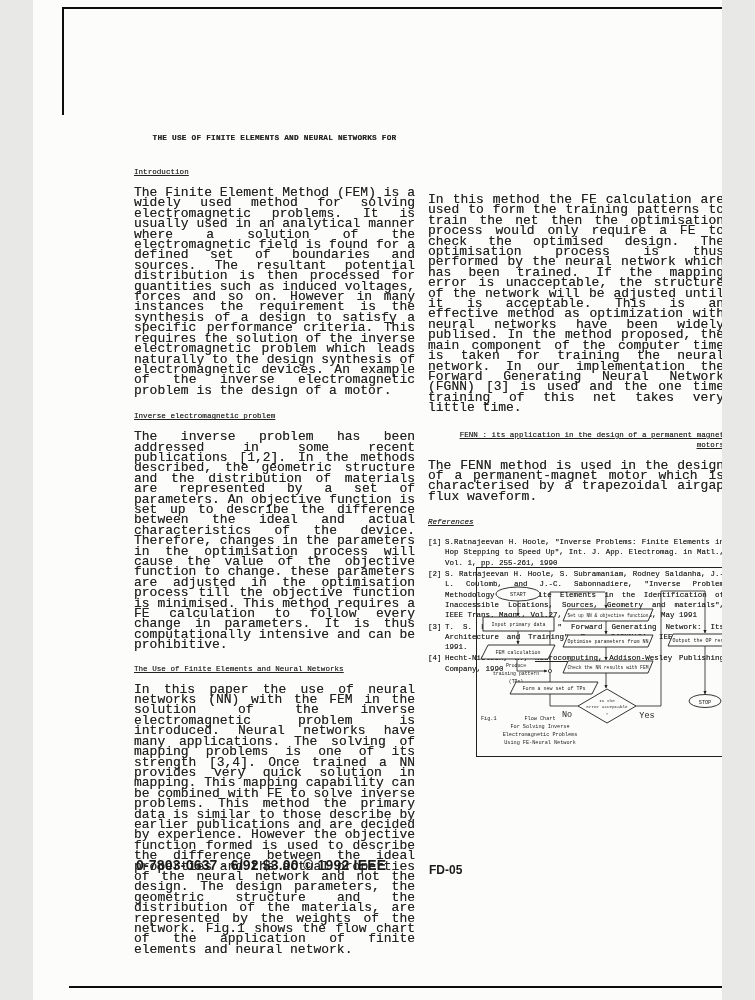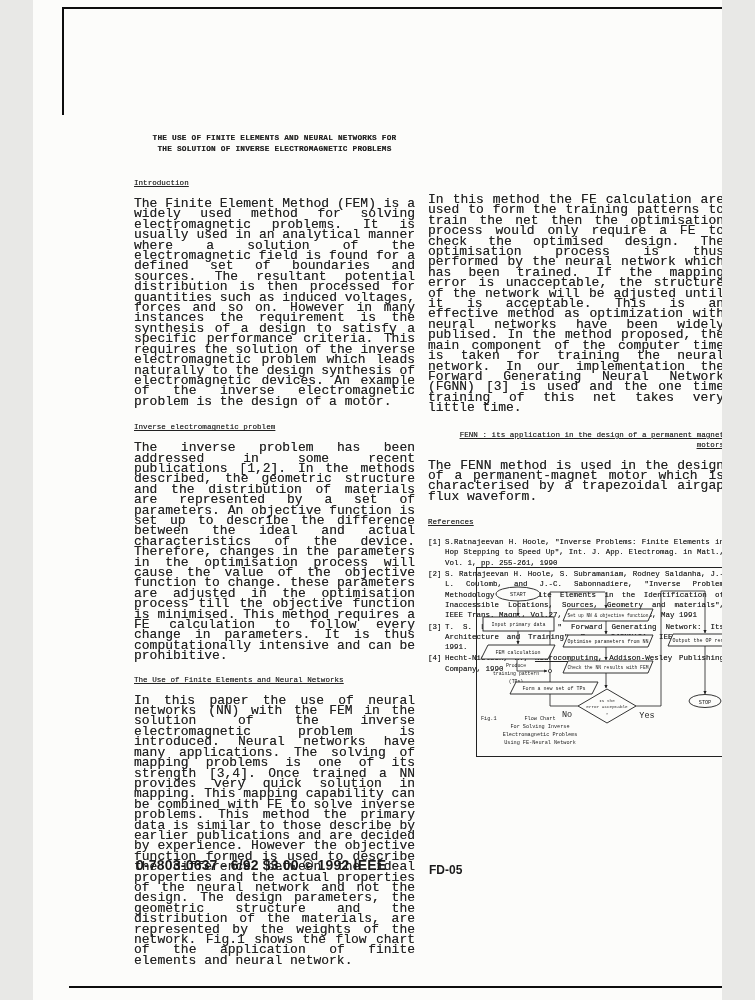--- a/index.html
+++ b/index.html
@@ -21,21 +21,21 @@
 
   .title-line{font-size:7.8px;line-height:11px;font-weight:bold;text-align:center;letter-spacing:.2px;}
   .auth{font-size:7.6px;line-height:10.6px;text-align:center;white-space:pre;}
   .auth-block{margin-top:6px;}
 
   .sec-head{font-size:7.6px;line-height:10px;text-decoration:underline;white-space:pre-wrap;}
   .h-intro{margin-top:23px;}
   .h-inverse{margin-top:15px;text-decoration:underline;}
   .h-use{margin-top:13px;}
   .h-fenn{margin-top:16px;text-align:right;}
-  .h-refs{margin-top:15px;}
+  .h-refs{margin-top:15px;font-style:italic;}
 
   .body-par{font-size:13px;line-height:10.4px;text-align:justify;margin-top:11px;
             text-shadow:0 0 .35px rgba(20,20,20,.55);}
   .sec-head,.title-line,.auth{text-shadow:0 0 .35px rgba(20,20,20,.5);}
 
   .ref-list{margin-top:10px;}
   .ref-item{display:flex;font-size:7.5px;line-height:10.3px;margin-top:1px;
             text-shadow:0 0 .35px rgba(20,20,20,.55);}
   .ref-num{width:17px;flex:none;}
   .ref-text{flex:1;text-align:justify;}
@@ -55,21 +55,20 @@
 
 <div class="page">
 
   <div class="scan-mark mark-top"></div>
   <div class="scan-mark mark-left"></div>
   <div class="scan-mark mark-right"></div>
   <div class="scan-mark mark-bottom"></div>
 
   <div class="colL">
     <div class="title-line">THE USE OF FINITE ELEMENTS AND NEURAL NETWORKS FOR</div>
-    <div class="title-line">THE SOLUTION OF INVERSE ELECTROMAGNETIC PROBLEMS</div>
 
 
     <div class="sec-head h-intro">Introduction</div>
     <div class="body-par">The Finite Element Method (FEM) is a widely used method for solving electromagnetic problems. It is usually used in an analytical manner where a solution of the electromagnetic field is found for a defined set of boundaries and sources. The resultant potential distribution is then processed for quantities such as induced voltages, forces and so on. However in many instances the requirement is the synthesis of a design to satisfy a specific performance criteria.  This requires the solution of the inverse electromagnetic problem which leads naturally to the design synthesis of electromagnetic devices. An example of the inverse electromagnetic problem is the design of a motor.</div>
 
     <div class="sec-head h-inverse">Inverse electromagnetic problem</div>
     <div class="body-par">The inverse problem has been addressed in some recent publications [1,2]. In the methods described, the geometric structure and the distribution of materials  are represented by a set of parameters. An objective function is set up to describe the difference between the ideal and actual characteristics of the device. Therefore, changes in the parameters in the optimisation process will cause the value of the objective function to change. these parameters are adjusted in the optimisation process till the objective function is minimised. This method requires a FE calculation to follow every change in parameters. It is thus computationally intensive and can be prohibitive.</div>
 
     <div class="sec-head h-use">The Use of Finite Elements and Neural Networks</div>
     <div class="body-par">In this paper the use of neural networks (NN) with the FEM in the solution of the inverse electromagnetic problem is introduced. Neural networks have many applications.  The solving of mapping problems is one of its strength [3,4].  Once trained a NN provides very quick solution in mapping.  This mapping capability can be combined with FE to solve inverse problems. This method the primary data is similar to those describe by earlier publications and are decided by experience. However the objective function formed is used to describe the difference between the ideal properties and the actual properties of the neural network and not the design.  The design parameters, the geometric structure and the distribution of the materials, are represented by the weights of the network. Fig.1 shows the flow chart of the application of finite elements and neural network.</div>

